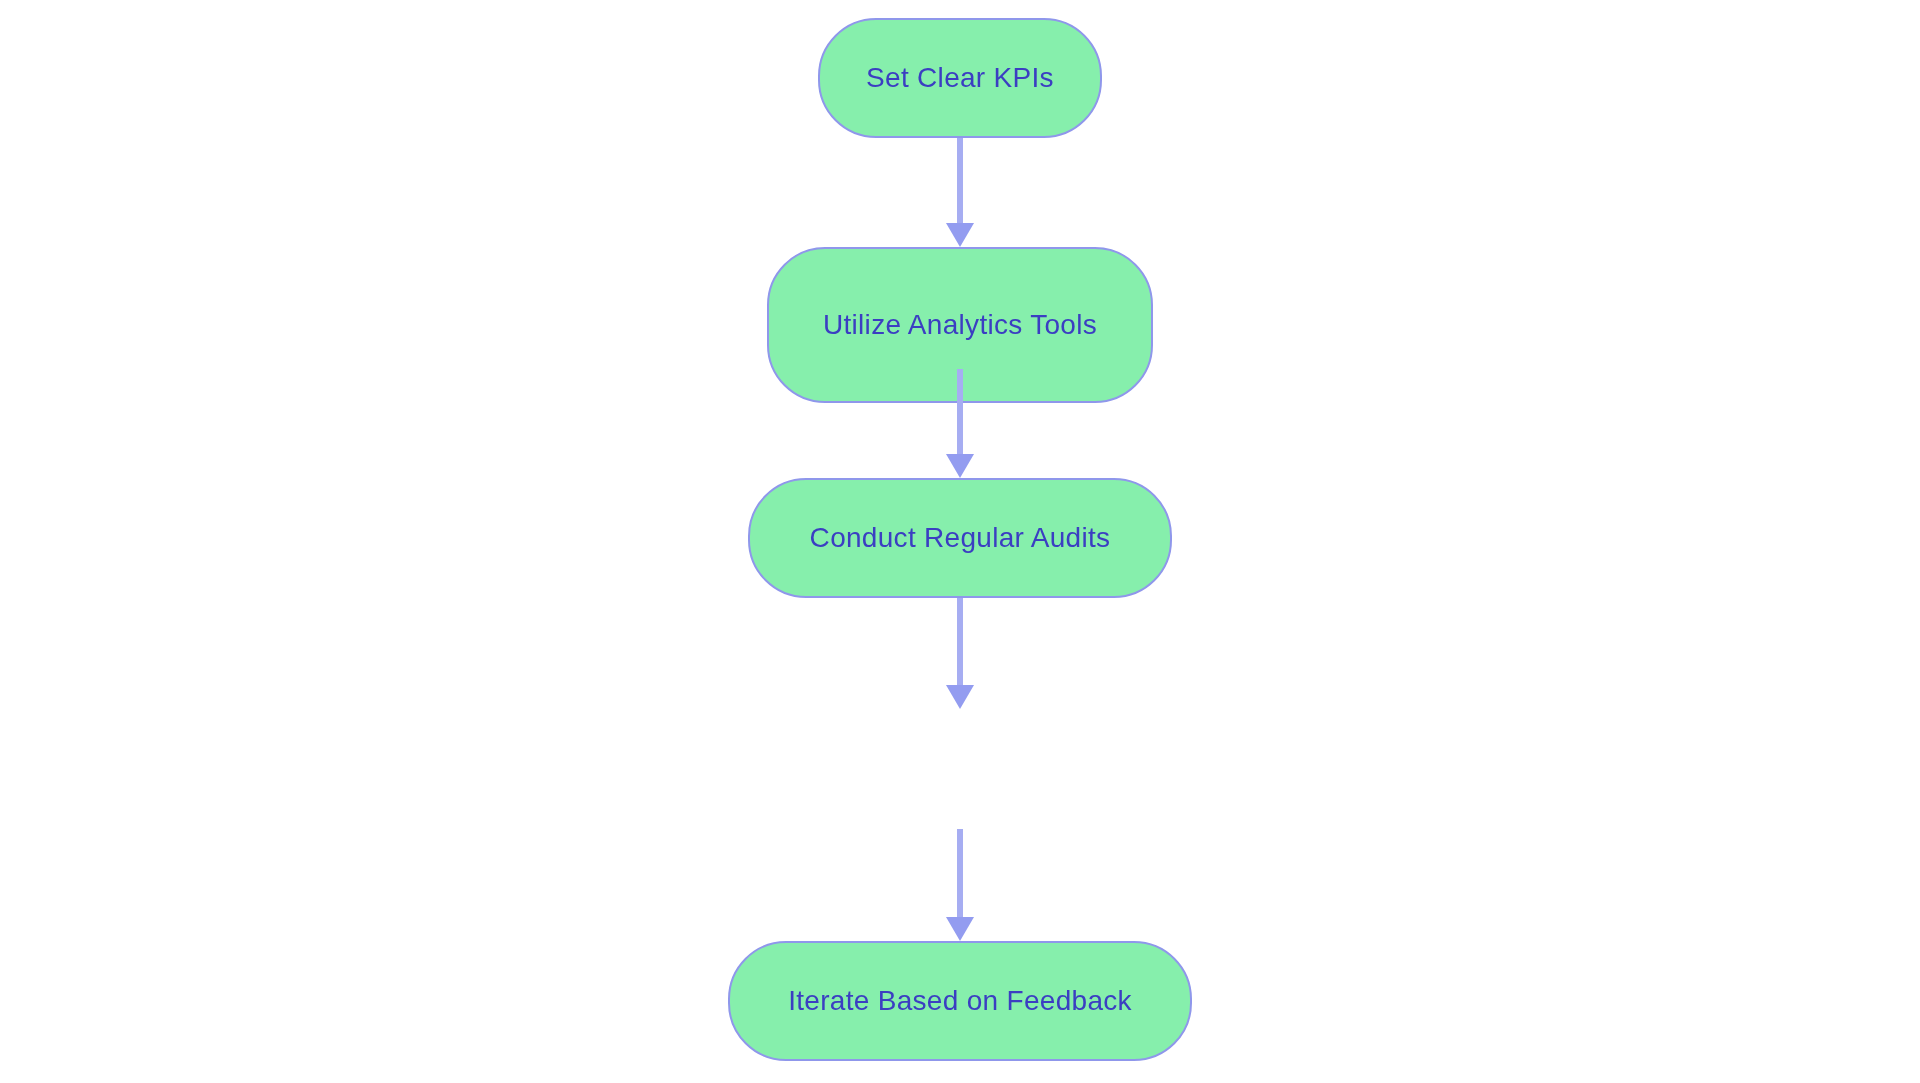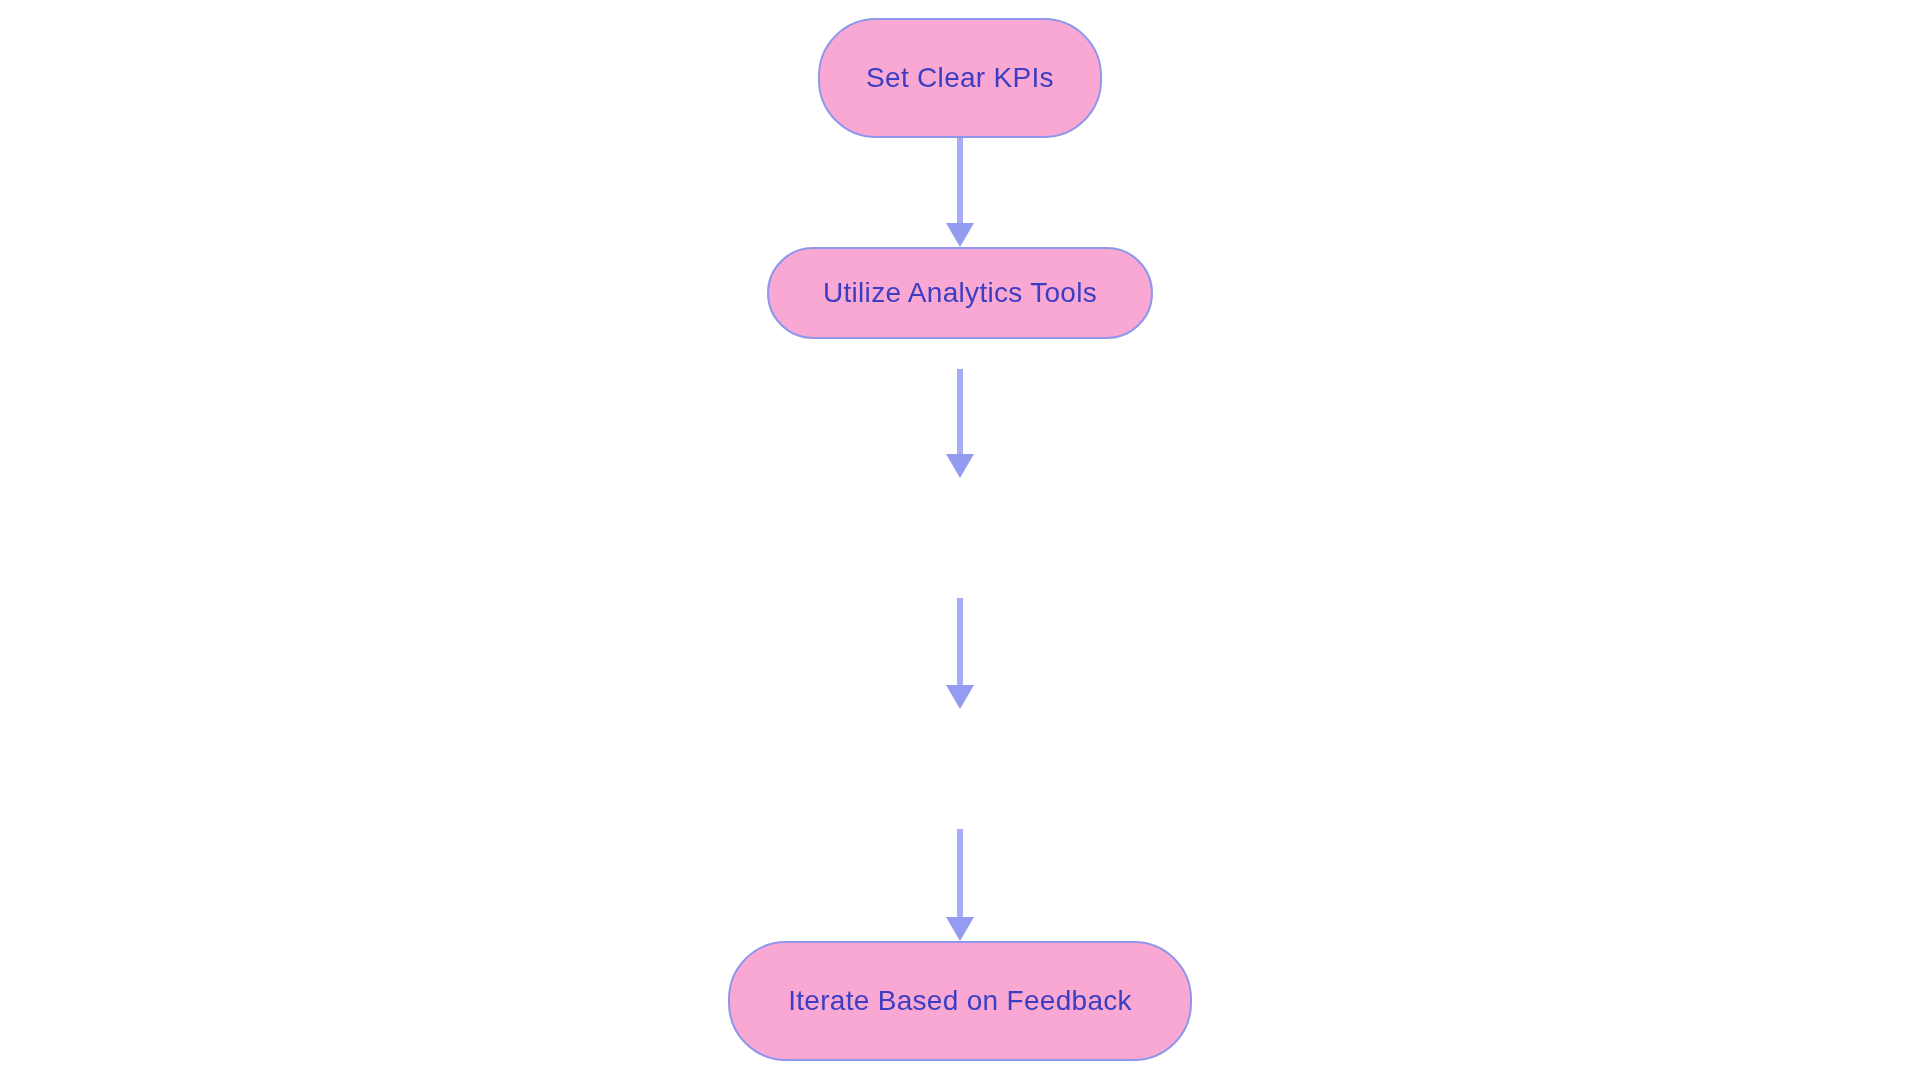--- a/index.html
+++ b/index.html
@@ -12,21 +12,21 @@
     position: relative;
     width: 1920px;
     height: 1083px;
     background: #ffffff;
     overflow: hidden;
   }
   .flow-node {
     position: absolute;
     box-sizing: border-box;
     height: 120px;
-    background: #f9a8d4;
+    background: #86efac;
     border: 2px solid #8f97eb;
     border-radius: 58px;
     display: flex;
     align-items: center;
     justify-content: center;
     color: #3b3ec2;
     font-size: 28px;
     font-weight: 400;
     letter-spacing: 0.3px;
     text-align: center;
@@ -59,29 +59,32 @@
 
   <div class="flow-node" style="left:818px; top:18px; width:284px;">
     <span>Set Clear KPIs</span>
   </div>
 
   <div class="flow-arrow" style="top:138px; height:109px;">
     <div class="shaft"></div>
     <div class="head"></div>
   </div>
 
-  <div class="flow-node" style="left:767px; top:247px; width:386px; height:92px;align-items:center;">
+  <div class="flow-node" style="left:767px; top:247px; width:386px; height:156px;align-items:center;">
     <span>Utilize Analytics Tools</span>
   </div>
 
   <div class="flow-arrow" style="top:369px; height:109px;">
     <div class="shaft"></div>
     <div class="head"></div>
   </div>
 
+  <div class="flow-node" style="left:748px; top:478px; width:424px;">
+    <span>Conduct Regular Audits</span>
+  </div>
 
   <div class="flow-arrow" style="top:598px; height:111px;">
     <div class="shaft"></div>
     <div class="head"></div>
   </div>
 
 
   <div class="flow-arrow" style="top:829px; height:112px;">
     <div class="shaft"></div>
     <div class="head"></div>

